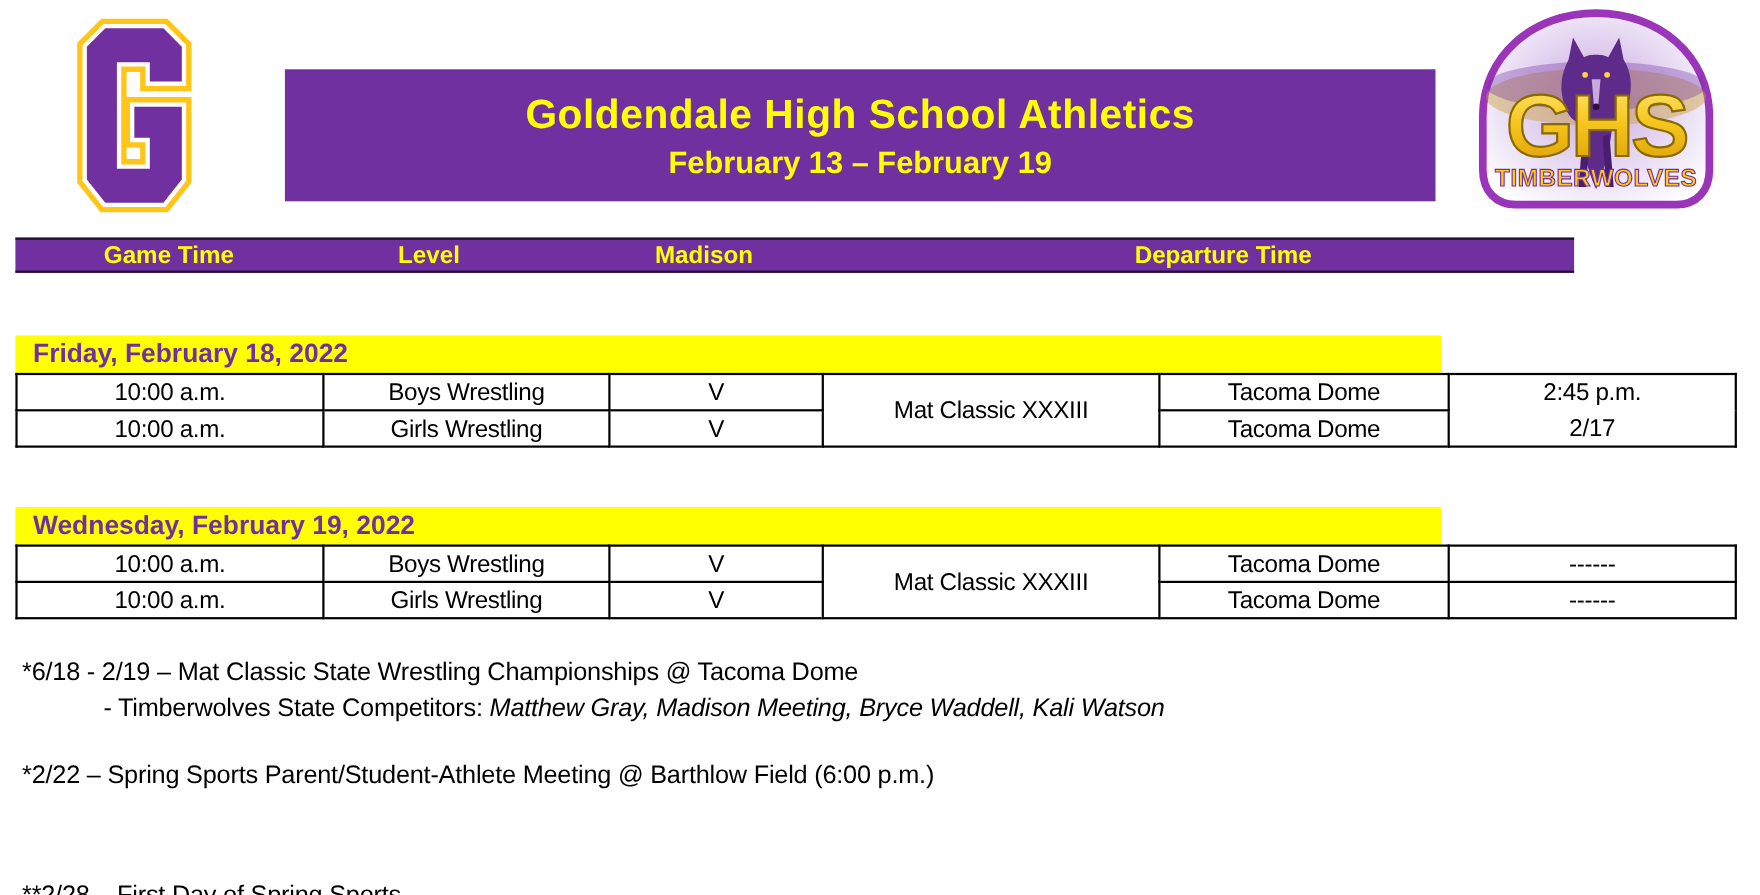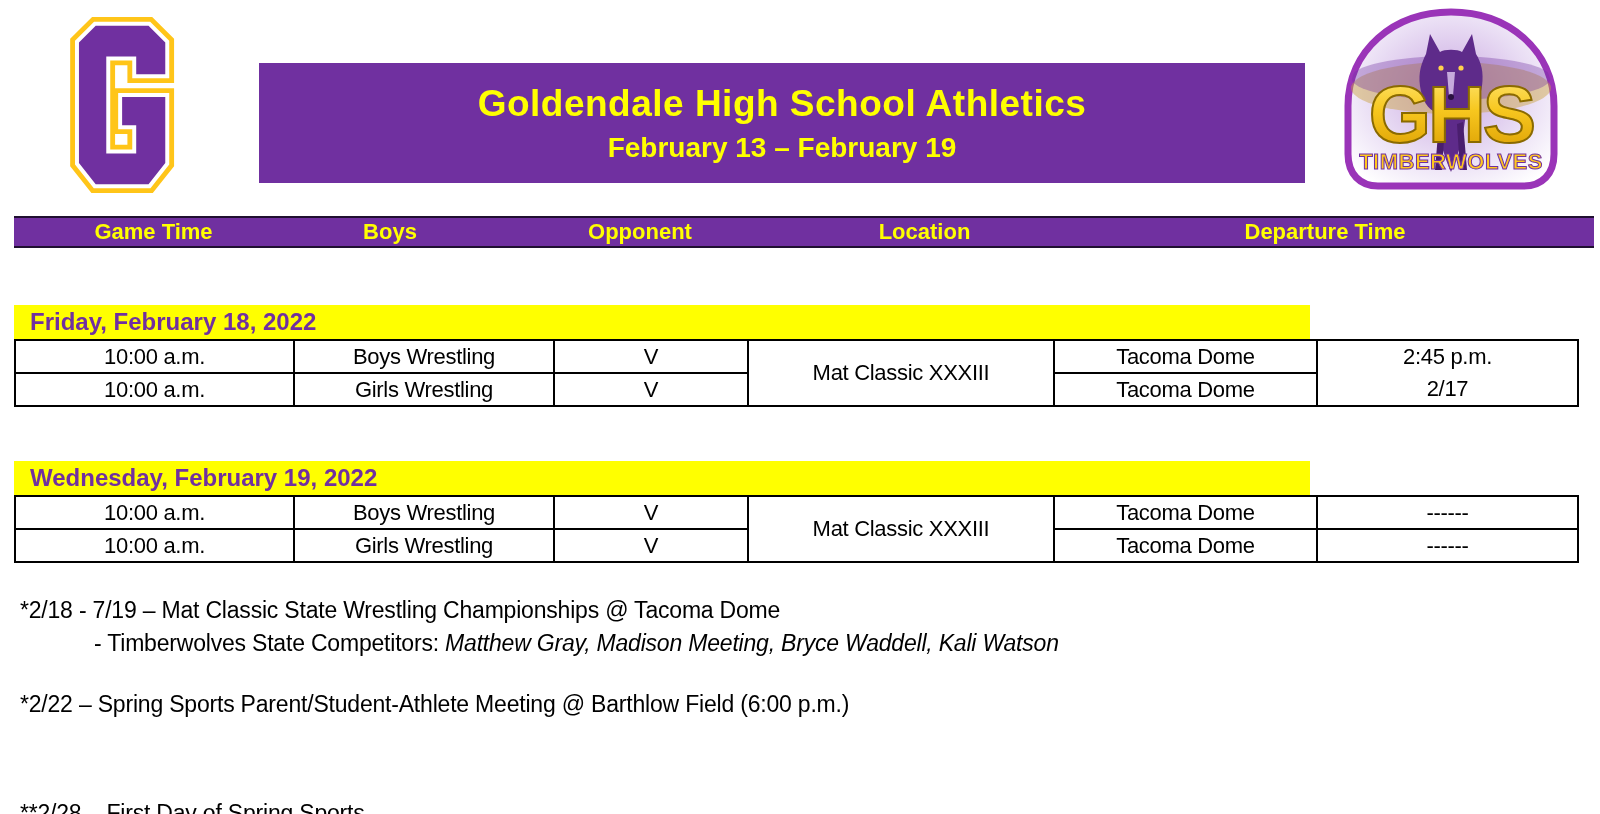--- a/index.html
+++ b/index.html
@@ -28,21 +28,21 @@
   .banner .title{
     color:var(--yellow);font-weight:bold;font-size:37px;letter-spacing:0.5px;text-align:right;
   }
   .banner .subtitle{
     color:var(--yellow);font-weight:bold;font-size:28px;margin-top:7px;
   }
   .ghs-logo{position:absolute;left:1338px;top:2px;width:226px;height:192px;}
 
   
   .col-header{
-    position:absolute;left:14px;top:216px;width:1580px;height:32px;
+    position:absolute;left:14px;top:216px;width:1417px;height:32px;
     background:var(--purple);
     border-top:2px solid #201031;border-bottom:2px solid #201031;
     display:flex;align-items:center;
   }
   .col-header .col{
     color:var(--yellow);font-weight:bold;font-size:22px;text-align:center;
     line-height:28px;
   }
   .c0{width:279px;} .c1{width:260px;} .c2{width:194px;}
   .c3{width:306px;} .c4{width:263px;} .c5{flex:1;}
@@ -119,23 +119,22 @@
     <circle cx="103" cy="66" r="2.6" fill="#FFD24D"></circle>
     <circle cx="123" cy="66" r="2.6" fill="#FFD24D"></circle>
     <circle cx="113" cy="95" r="3" fill="#2A1140"></circle>
   </g>
   <text x="113" y="140" text-anchor="middle" font-family="Liberation Sans, sans-serif" font-weight="bold" font-size="80" letter-spacing="-3" fill="url(#goldGrad)" stroke="#8A6A00" stroke-width="2">GHS</text>
   <text x="113" y="167" text-anchor="middle" font-family="Liberation Sans, sans-serif" font-weight="bold" font-size="22" letter-spacing="0.5" fill="#FFC81E" stroke="#7030A0" stroke-width="1">TIMBERWOLVES</text>
 </svg>
 
 <div class="col-header">
   <div class="col c0">Game Time</div>
-  <div class="col c2">Boys</div>
-  <div class="col c3">Opponent</div>
-  <div class="col c4">Location</div>
+  <div class="col c2">Level</div>
+  <div class="col c3">Madison</div>
   <div class="col c5">Departure Time</div>
 </div>
 
 <div class="day-section day-friday">
   <div class="day-band">Friday, February 18, 2022</div>
   <table class="sched">
     <colgroup>
       <col style="width:279px">
         <col style="width:260px">
         <col style="width:194px">
@@ -189,16 +188,16 @@
         <td>10:00 a.m.</td>
         <td>Girls Wrestling</td>
         <td>V</td>
         <td>Tacoma Dome</td>
         <td>------</td>
       </tr>
     </tbody>
   </table>
 </div>
 
-<div class="note note-1">*2/18 - 7/19 – Mat Classic State Wrestling Championships @ Tacoma Dome</div>
+<div class="note note-1">*6/18 - 2/19 – Mat Classic State Wrestling Championships @ Tacoma Dome</div>
 <div class="note note-2"><span>- Timberwolves State Competitors: </span><span class="italic">Matthew Gray, Madison Meeting, Bryce Waddell, Kali Watson</span></div>
 <div class="note note-3">*2/22 – Spring Sports Parent/Student-Athlete Meeting @ Barthlow Field (6:00 p.m.)</div>
 <div class="note note-4">**2/28 – First Day of Spring Sports</div>
 
 </body></html>

